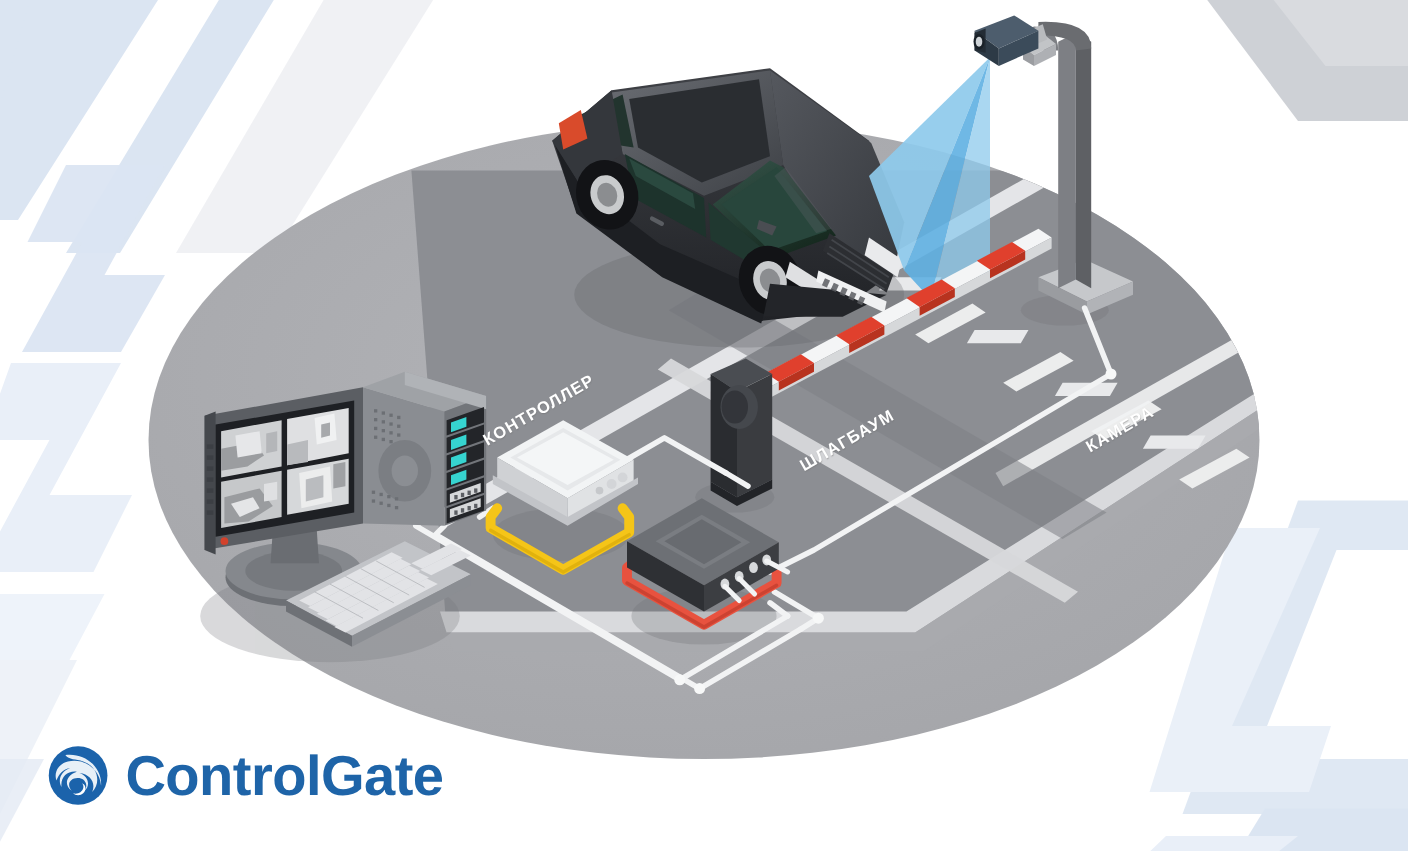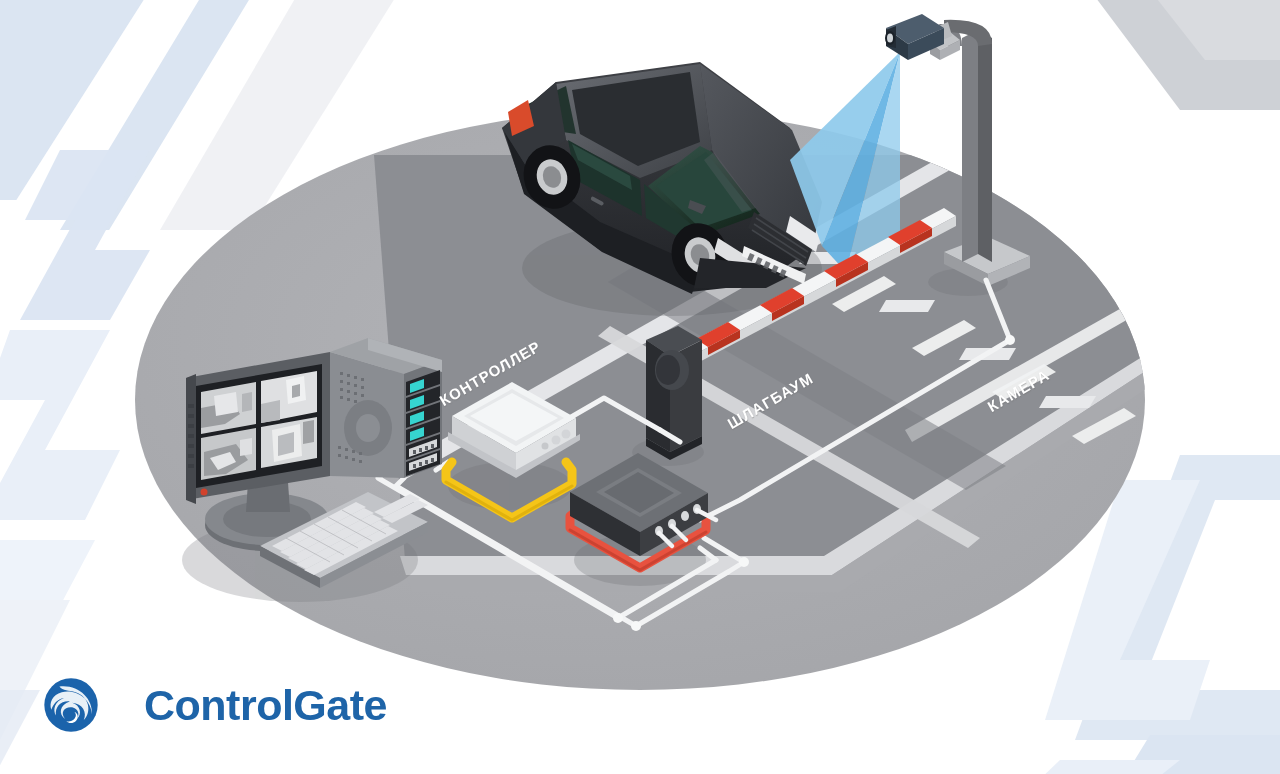--- a/index.html
+++ b/index.html
@@ -12,24 +12,23 @@
   }
   #stage{position:absolute;inset:0;width:1280px;height:774px;}
   #stage svg{display:block;}
   .brand-wrap{
     position:absolute;left:42px;top:676px;
     display:flex;align-items:center;gap:14px;
     z-index:40;
   }
   .brand-mark{width:58px;height:58px;flex:0 0 auto;}
   .brand-text{
-    font-size:43px;font-weight:700;letter-spacing:-0.5px;
+    font-size:51px;font-weight:700;letter-spacing:-0.5px;
     color:#1e64a8;line-height:1;white-space:nowrap;
     font-family:"Liberation Sans","DejaVu Sans",sans-serif;
-    margin-left:30px;
   }
   .diagram-label{
     position:absolute;z-index:30;
     color:#ffffff;font-weight:700;
     font-size:15px;letter-spacing:1.1px;white-space:nowrap;
     font-family:"Liberation Sans","DejaVu Sans",sans-serif;
     text-shadow:0 1px 1px rgba(110,110,110,.45);
     pointer-events:none;
   }
   #lbl-controller{left:445px;top:392px;transform:rotate(-30deg);transform-origin:left bottom;}

